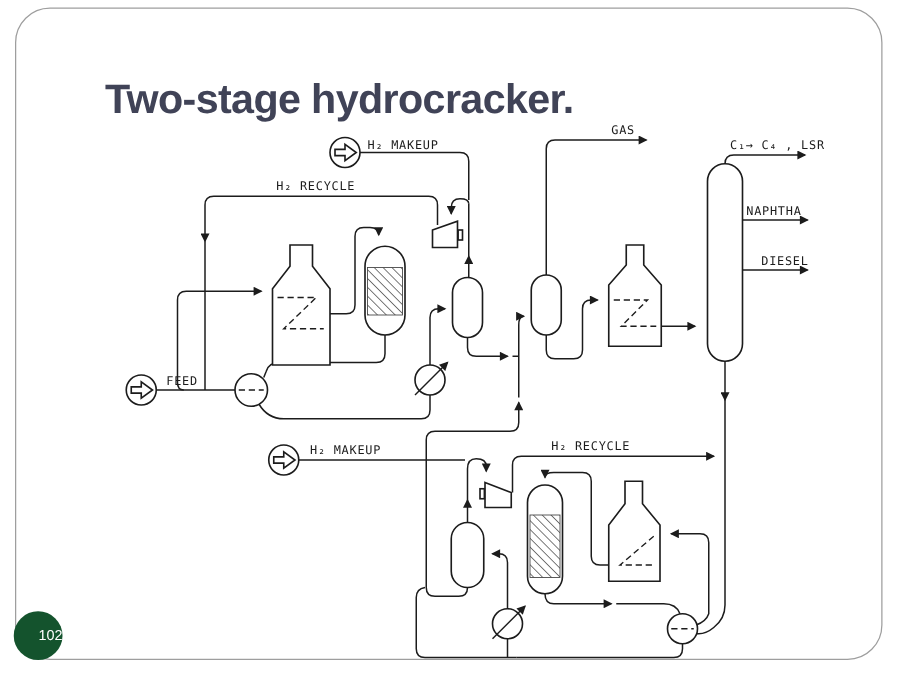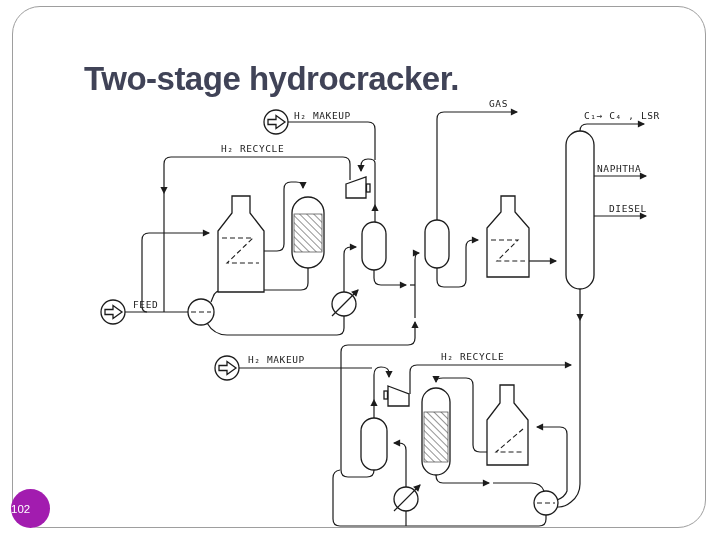--- a/index.html
+++ b/index.html
@@ -3,22 +3,22 @@
 <meta charset="utf-8">
 <style>
   html,body{margin:0;padding:0;background:#fff;}
   body{width:720px;height:540px;position:relative;overflow:hidden;
        font-family:"Liberation Sans",sans-serif;}
   .slide-border{position:absolute;left:12px;top:6px;width:694px;height:522px;
        border:1.5px solid #9e9e9e;border-radius:28px;box-sizing:border-box;}
   .title{position:absolute;left:84px;top:26px;font-size:33px;font-weight:700;
        color:#404357;letter-spacing:-0.5px;margin-top:34px;}
   .badge{position:absolute;left:11px;top:489px;width:39px;height:39px;
-       border-radius:50%;background:#a21caf;color:#fff;font-size:11.5px;
-       display:flex;align-items:center;justify-content:flex-start;}
+       border-radius:50%;background:#14532d;color:#fff;font-size:11.5px;
+       display:flex;align-items:center;justify-content:flex-end;}
   svg.diagram{position:absolute;left:0;top:0;}
   .p{fill:none;stroke:#1c1c1c;stroke-width:1.2;}
   .pd{fill:none;stroke:#1c1c1c;stroke-width:1.1;stroke-dasharray:5 3;}
   .v{fill:#ffffff;stroke:#1c1c1c;stroke-width:1.3;}
   .lbl{font-family:"DejaVu Sans Mono","Liberation Mono",monospace;font-size:9.5px;
        letter-spacing:0.6px;fill:#1c1c1c;}
 </style>
 </head>
 <body>
 

